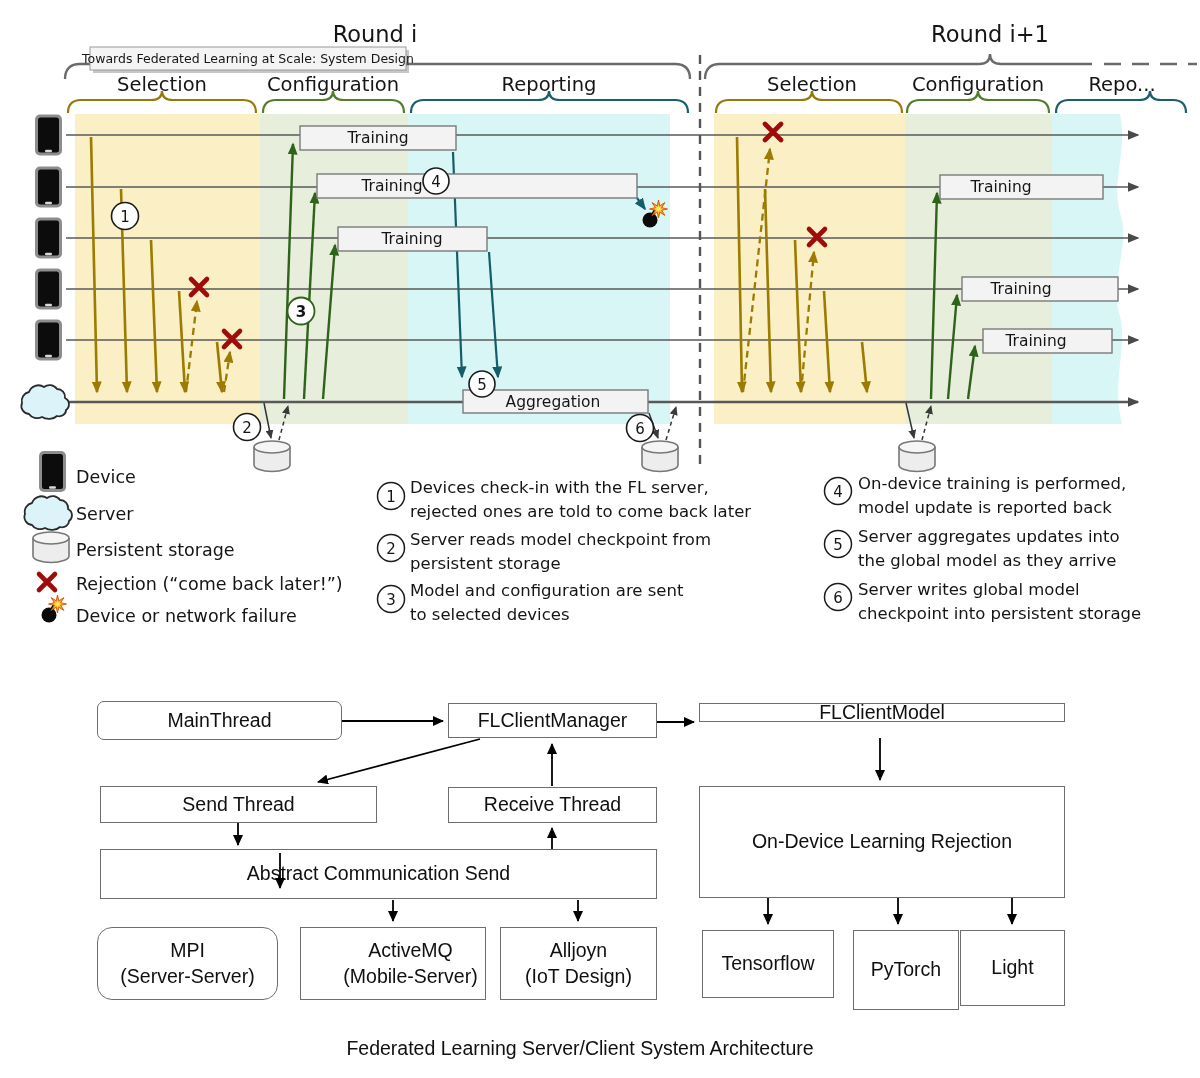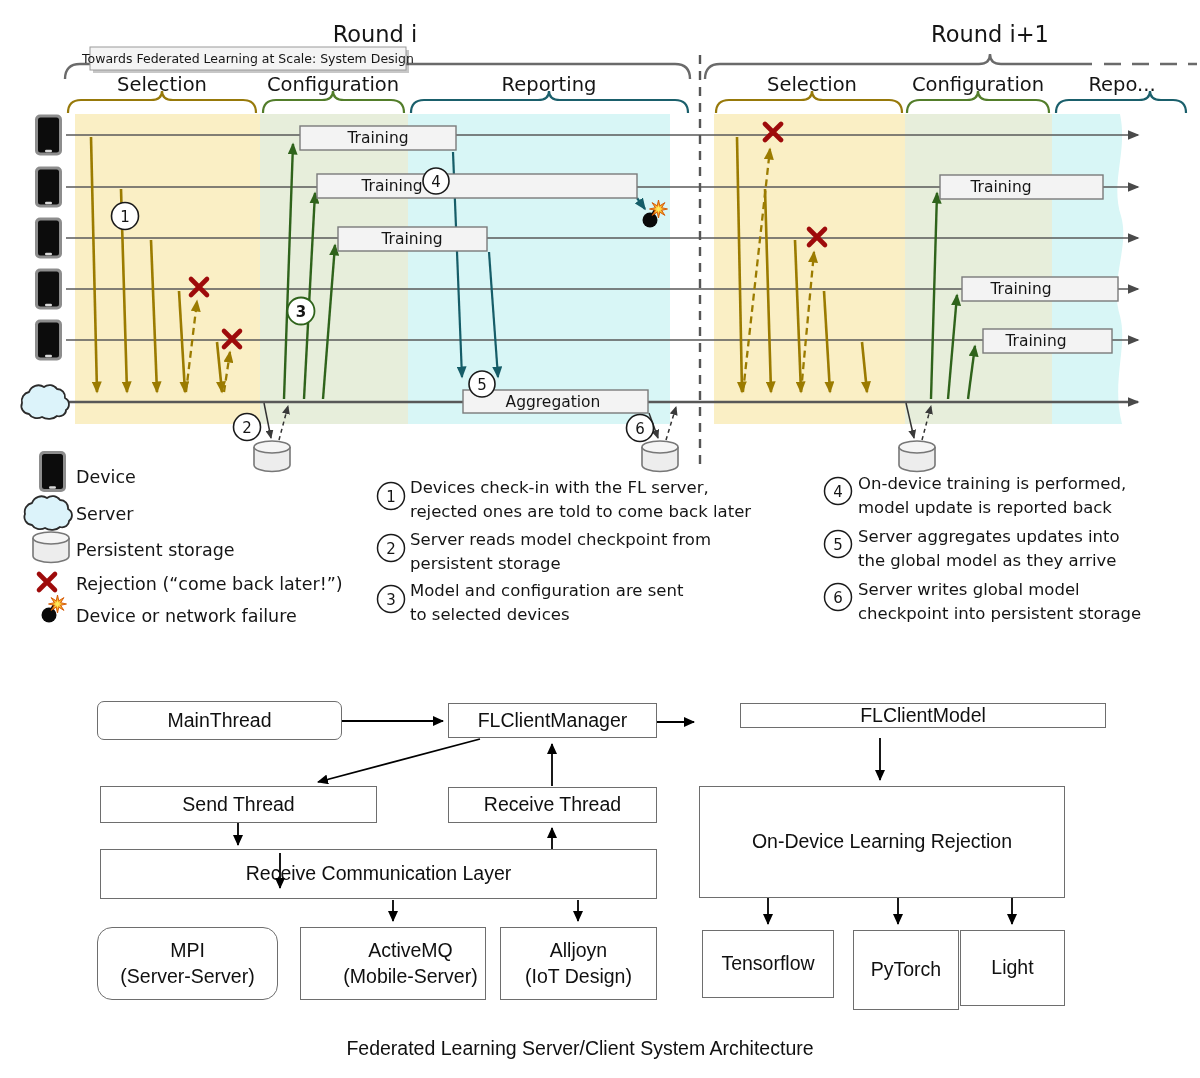--- a/index.html
+++ b/index.html
@@ -286,31 +286,31 @@
     </g>
   </g>
 </svg>
 
 <div class="arch-box" style="left:97px;top:701px;width:245px;height:39px;border-radius:7px;">
     <span>MainThread</span>
   </div>
 <div class="arch-box" style="left:448px;top:703px;width:209px;height:35px;">
     <span>FLClientManager</span>
   </div>
-<div class="arch-box" style="left:740px;top:703px;width:366px;height:25px;">
+<div class="arch-box" style="left:699px;top:703px;width:366px;height:19px;">
     <span>FLClientModel</span>
   </div>
 <div class="arch-box" style="left:100px;top:786px;width:277px;height:37px;">
     <span>Send Thread</span>
   </div>
 <div class="arch-box" style="left:448px;top:787px;width:209px;height:36px;">
     <span>Receive Thread</span>
   </div>
 <div class="arch-box" style="left:100px;top:849px;width:557px;height:50px;">
-    <span>Receive Communication Layer</span>
+    <span>Abstract Communication Send</span>
   </div>
 <div class="arch-box" style="left:699px;top:786px;width:366px;height:112px;">
     <span>On-Device Learning Rejection</span>
   </div>
 <div class="arch-box" style="left:97px;top:927px;width:181px;height:73px;border-radius:15px;">
   <span>MPI</span>
   <span>(Server-Server)</span>
 </div>
 <div class="arch-box" style="left:300px;top:927px;width:186px;height:73px;padding-left:35px;">
   <span>ActiveMQ</span>

